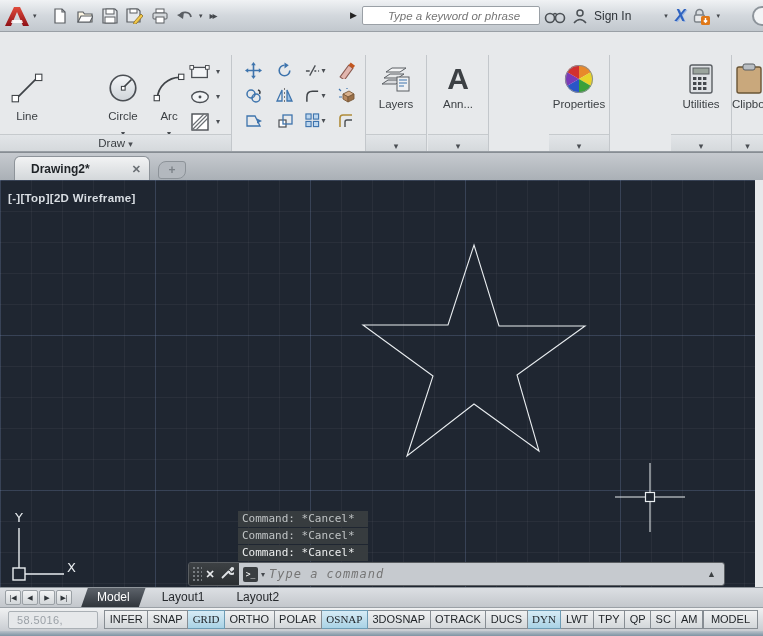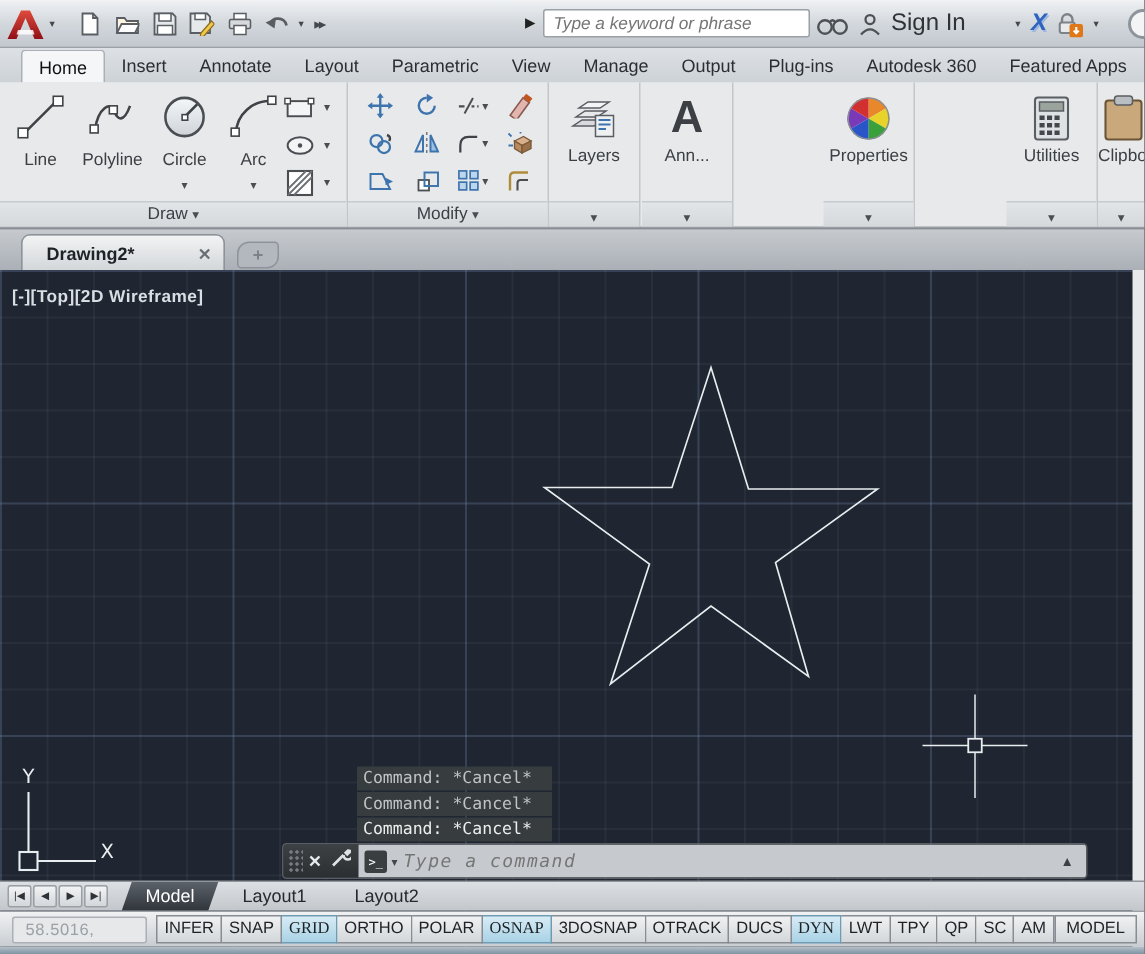--- a/index.html
+++ b/index.html
@@ -12,40 +12,40 @@
   .logo-btn { position:absolute; left:4px; top:2px; width:36px; height:27px; display:flex; align-items:center; gap:2px; cursor:pointer; }
   .qat { position:absolute; left:48px; top:4px; display:flex; align-items:center; gap:2px; }
   .qat .qbtn { width:23px; height:23px; display:flex; align-items:center; justify-content:center; border-radius:2px; }
   .dd-sm { font-size:7px; color:#44484d; padding:0 1px; }
   .qat-chev { font-size:10px; color:#44484d; margin-left:4px; letter-spacing:-2px; }
   .doc-title { position:absolute; left:238px; top:8px; width:130px; text-align:center; font-size:13px; color:#2e3338; }
   .srch-arrow { position:absolute; left:350px; top:10px; font-size:9px; color:#222; }
   .search-box { position:absolute; left:362px; top:6px; width:178px; height:19px; background:#fff;
     border:1px solid #9aa0a6; border-radius:2px; display:flex; align-items:center; padding-left:6px; }
   .search-box input { border:0; outline:0; width:100%; font-style:italic; font-size:11.5px; color:#777;
-    font-family:"Liberation Sans",sans-serif; background:transparent; }
+    font-family:"Liberation Sans",sans-serif; background:transparent;text-align:center; }
   .tb-right { position:absolute; left:544px; top:4px; height:24px; display:flex; align-items:center; gap:6px; }
-  .signin-label { font-size:16px; color:#2e3338; }
+  .signin-label { font-size:12px; color:#2e3338; }
   .x-logo { font-size:16px; font-weight:bold; font-style:italic; color:#2f63c0; text-shadow:1px 1px 0 #9db7e0; }
   .help-circle { position:absolute; left:752px; top:6px; width:20px; height:20px; border-radius:50%;
     border:2px solid #8d949b; background:#f2f4f6; }
 
   
   .tabrow { position:absolute; left:0; top:32px; width:763px; height:23px;
     background:linear-gradient(#dde1e5,#cdd2d7); display:flex; align-items:flex-end; padding-left:14px; }
   .rtab { padding:0 11px; height:22px; line-height:22px; font-size:12px; color:#2b2f33; cursor:pointer; white-space:nowrap; }
   .rtab.active { background:#f5f6f7; border:1px solid #aab0b6; border-bottom:none; border-radius:3px 3px 0 0; color:#111; }
 
   
   .ribbon { position:absolute; left:0; top:55px; width:763px; height:97px; background:#e7e9eb; border-bottom:1px solid #979da3; }
   .panel { position:absolute; top:0; height:96px; border-right:1px solid #c3c7cb; }
   .pfoot { position:absolute; left:0; bottom:0; width:100%; height:17px; background:linear-gradient(#e2e5e8,#d5d9dc);
     border-top:1px solid #c6cacd; text-align:center; font-size:11.5px; color:#3c4044; line-height:16px; cursor:pointer;margin-top:48px; }
   .pfoot .dda::after { content:"▾"; font-size:9px; color:#4a4e53; margin-left:3px; }
-  .bigtool { position:absolute; top:2px; width:46px; height:76px; text-align:center; cursor:pointer; border-radius:2px; }
+  .bigtool { position:absolute; top:12px; width:46px; height:76px; text-align:center; cursor:pointer; border-radius:2px; }
   .bigtool svg { margin-top:4px; }
   .bigtool .blabel { font-size:11.5px; color:#3c4044; margin-top:1px; }
   .bigtool .dda::after { content:"▾"; font-size:8px; color:#4a4e53; }
   .minicol { position:absolute; left:186px; top:4px; width:44px; }
   .minirow { display:flex; align-items:center; height:25px; }
   .minibtn { width:28px; height:23px; display:flex; align-items:center; justify-content:center; border-radius:2px; cursor:pointer; }
   .minidd { font-size:8px; color:#4a4e53; cursor:pointer; padding-left:2px; }
   .modgrid { position:absolute; left:6px; top:3px; width:124px; display:grid; grid-template-columns:repeat(4,31px); grid-auto-rows:25px; }
   .modcell { display:flex; align-items:center; justify-content:center; cursor:pointer; border-radius:2px; }
   .modcell .minidd { padding-left:1px; }
@@ -211,53 +211,31 @@
         <path d="M4,8 v-2 a3.5,3.5 0 0 1 7,0 v2" fill="none" stroke="#7c8288" stroke-width="1.6"></path>
         <rect x="2.5" y="8" width="10" height="7" rx="1.5" fill="#e8eaec" stroke="#7c8288" stroke-width="1.4"></rect>
         <rect x="9" y="9" width="9" height="9" rx="1.5" fill="#e07818"></rect>
         <path d="M13.5,11 v4 M11.8,13.4 l1.7,1.8 1.7,-1.8" stroke="#fff" stroke-width="1.4" fill="none"></path>
         </svg>
       <span class="dd-sm">▾</span>
     </div>
     <div class="help-circle"></div>
   </div>
 
-  <div class="tabrow">
-    <div class="rtab active">Home</div>
-    <div class="rtab">Insert</div>
-    <div class="rtab">Annotate</div>
-    <div class="rtab">Layout</div>
-    <div class="rtab">Parametric</div>
-    <div class="rtab">View</div>
-    <div class="rtab">Manage</div>
-    <div class="rtab">Output</div>
-    <div class="rtab">Plug-ins</div>
-    <div class="rtab">Autodesk 360</div>
-    <div class="rtab">Featured Apps</div>
-    <div class="rtab">Express</div>
-  </div>
 
   <div class="ribbon">
 
     <div class="panel" style="left:0;width:232px;">
       <div class="bigtool" style="left:4px;">
         <svg width="34" height="34" viewBox="0 0 32 32">
           <line x1="6" y1="26" x2="26" y2="6" class="ln"></line>
           <rect x="2" y="23" width="6" height="6" class="nd"></rect>
             <rect x="24" y="3" width="6" height="6" class="nd"></rect>
           </svg>
         <div class="blabel">Line</div>
-      </div>
-      <div class="bigtool" style="left:52px;">
-        <svg width="34" height="34" viewBox="0 0 32 32">
-          <path d="M5,24 C7,10 15,6 17,12 C19,18 23,20 27,9" class="ln"></path>
-          <rect x="2" y="21" width="5" height="5" class="nd"></rect>
-            <rect x="14" y="9" width="5" height="5" class="nd"></rect>
-          </svg>
-        <div class="blabel">Polyline</div>
       </div>
       <div class="bigtool" style="left:100px;">
         <svg width="34" height="34" viewBox="0 0 32 32">
           <defs>
               <linearGradient id="cg" x1="0" y1="0" x2="0" y2="1">
             <stop offset="0" stop-color="#f4f6f8"></stop>
                 <stop offset="1" stop-color="#cfd4d9"></stop>
               </linearGradient>
             </defs>
           <circle cx="16" cy="16" r="12" fill="url(#cg)" stroke="#4a4e53" stroke-width="1.6"></circle>
@@ -390,23 +368,20 @@
             </svg>
           <span class="minidd">▾</span>
         </span>
         <span class="modcell">
           <svg width="17" height="16" viewBox="0 0 17 16">
             <path d="M2,14 V5 Q2,2 5,2 H14" fill="none" stroke="#b08c3a" stroke-width="1.6"></path>
             <path d="M7,14 V9 Q7,7 9,7 H14" fill="none" stroke="#4a4e53" stroke-width="1.4"></path>
             </svg>
         </span>
       </div>
-      <div class="pfoot">
-        <span>Modify</span><span class="dda"></span>
-      </div>
     </div>
 
     <div class="cpanel" style="left:366px;">
       <div class="cicon">
         <svg width="32" height="30" viewBox="0 0 32 30">
           <polygon points="6,8 20,8 26,4 12,4" fill="#f4f5f6" stroke="#5a5e63"></polygon>
           <polygon points="4,14 18,14 24,10 10,10" fill="#e7e9ea" stroke="#5a5e63"></polygon>
           <polygon points="2,20 16,20 22,16 8,16" fill="#d8dadd" stroke="#5a5e63"></polygon>
           <rect x="17" y="13" width="12" height="14" fill="#eef0f2" stroke="#5a5e63"></rect>
           <path d="M19,16 h8 M19,19 h8 M19,22 h5" stroke="#3e74ad" stroke-width="1.2"></path>

